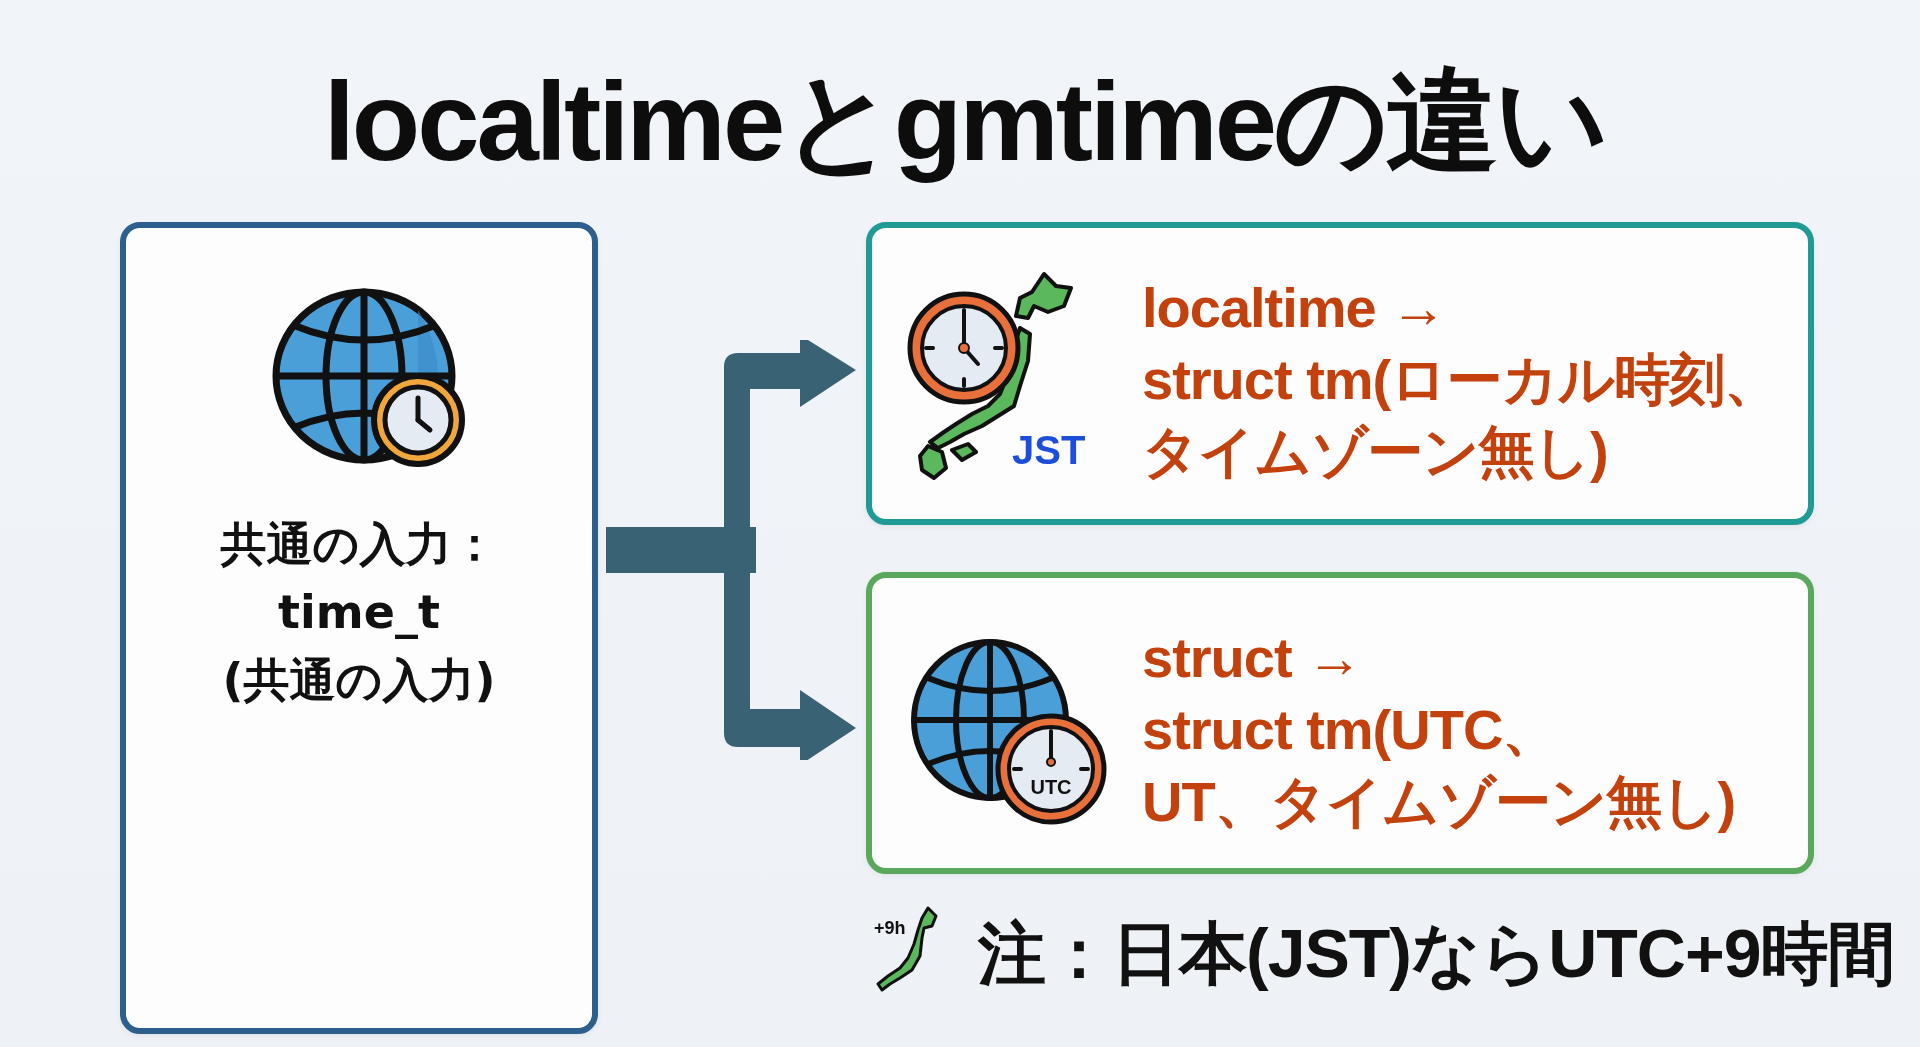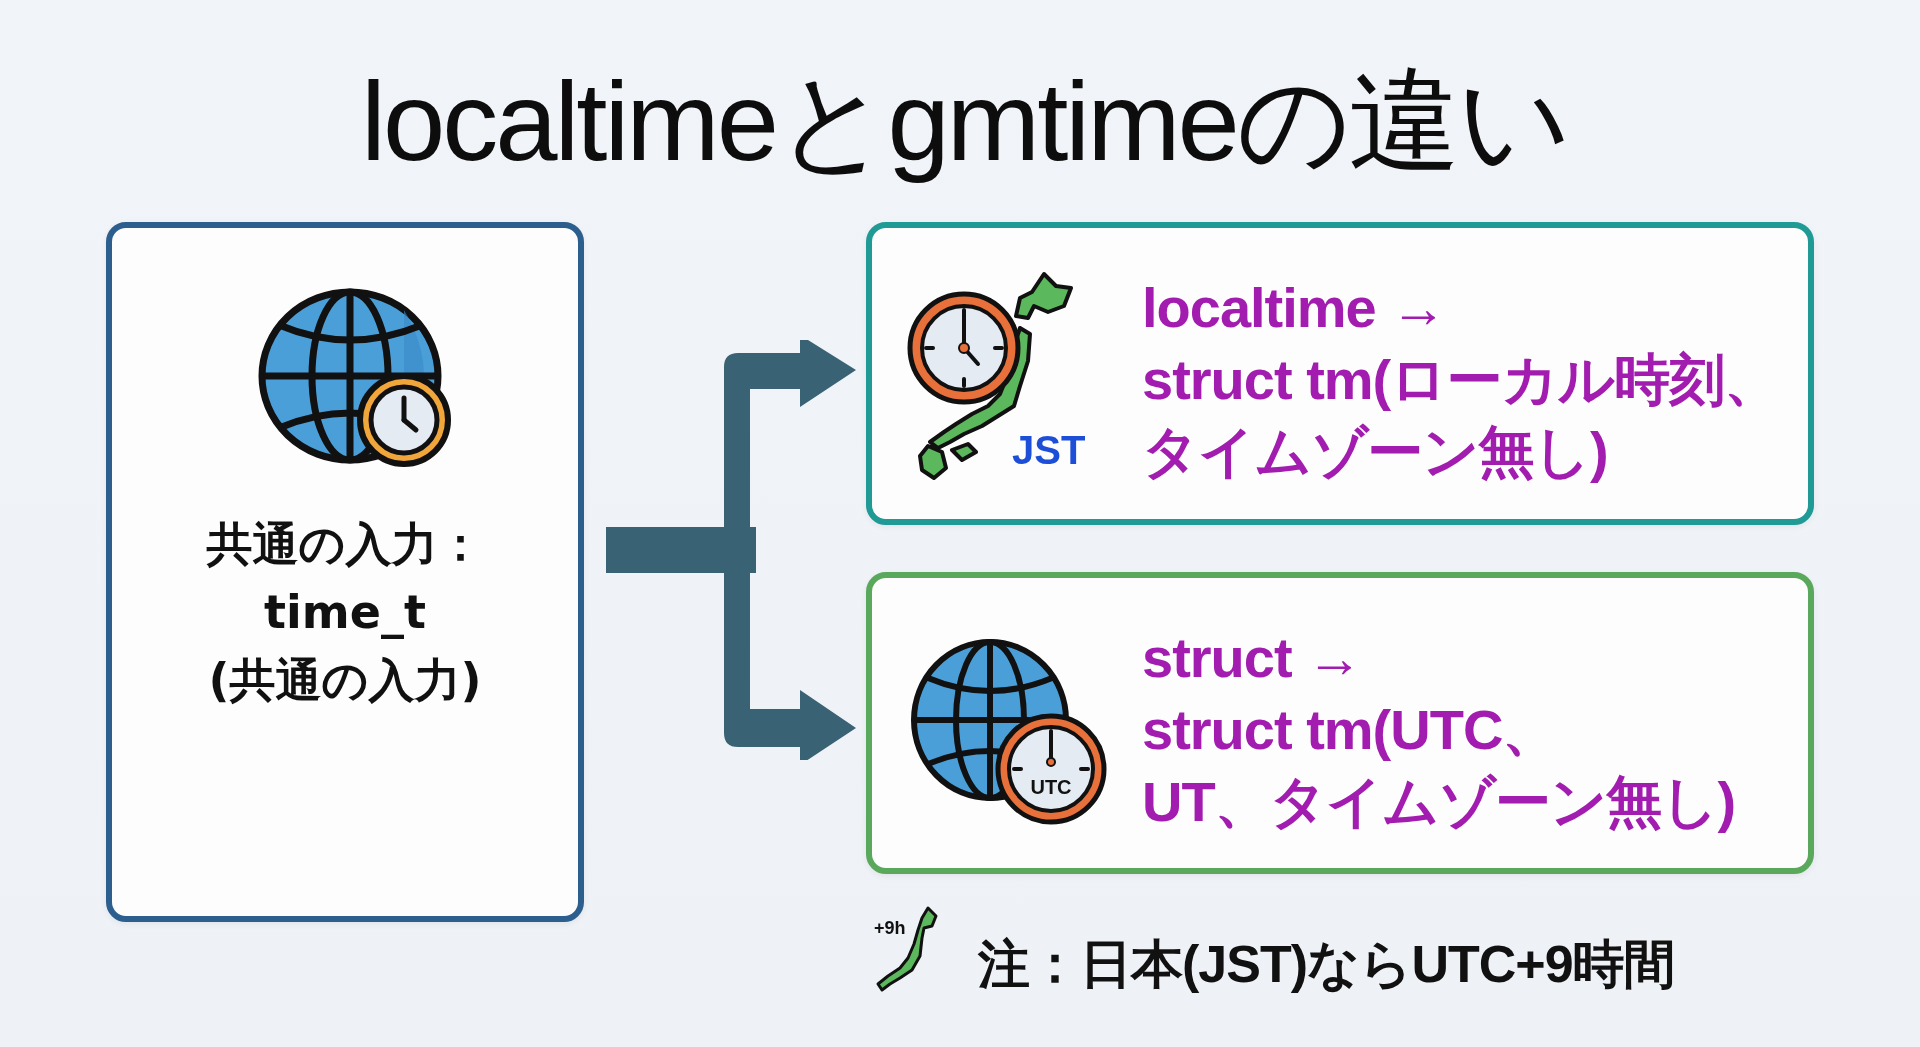--- a/index.html
+++ b/index.html
@@ -5,58 +5,58 @@
   html, body { margin:0; padding:0; }
   body {
     width:1920px; height:1047px; position:relative; overflow:hidden;
     background: linear-gradient(180deg,#f1f4f8 0%,#eef2f6 100%);
     font-family: "DejaVu Sans", "Liberation Sans", sans-serif;
     color:#111;
   }
   .title {
     position:absolute; left:0; right:0; top:52px; text-align:center;
     font-family:"Liberation Sans", "DejaVu Sans", sans-serif;
-    font-weight:400; font-size:112px; line-height:140px; letter-spacing:-3px;
+    font-weight:700; font-size:112px; line-height:140px; letter-spacing:-3px;
     color:#0d0d0d;
     padding-left:10px;
   }
   .box {
     position:absolute; box-sizing:border-box; background:#fdfdfd;
     border:6px solid; border-radius:20px;
     box-shadow: 0 2px 6px rgba(0,0,0,0.06);
   }
-  .box-input { left:106px; top:222px; width:478px; height:700px; border-color:#2c5f8e; }
+  .box-input { left:120px; top:222px; width:478px; height:812px; border-color:#2c5f8e; }
   .box-local { left:866px; top:222px; width:948px; height:303px; border-color:#1f9a94; }
   .box-gm    { left:866px; top:572px; width:948px; height:302px; border-color:#5aa85c; }
 
   .input-text {
     position:absolute; left:0; right:0; top:282px; text-align:center;
     font-family:"DejaVu Sans", sans-serif; font-weight:700;
     font-size:46px; line-height:68px; color:#111;
   }
   .input-text div { white-space:nowrap; }
 
   .result-text {
     position:absolute; left:270px; top:44px;
     font-family:"Liberation Sans", "DejaVu Sans", sans-serif; font-weight:700;
-    font-size:56px; line-height:72px; color:#a21caf; letter-spacing:-1px;
+    font-size:56px; line-height:72px; color:#c2410c; letter-spacing:-1px;
   }
   .result-text div { white-space:nowrap; }
 
   .icon { position:absolute; }
   .connector { position:absolute; left:600px; top:340px; }
 
   .note {
     position:absolute; left:872px; top:900px; height:100px;
     display:flex; align-items:flex-end;
   }
   .note-text {
     margin-left:20px;
     font-family:"Liberation Sans", "DejaVu Sans", sans-serif; font-weight:700;
-    font-size:52px; letter-spacing:-1px; color:#111; white-space:nowrap;margin-top:9px;
+    font-size:68px; letter-spacing:-1px; color:#111; white-space:nowrap;margin-top:9px;
   }
   .jst-label {
     position:absolute; font-family:Liberation Sans, sans-serif; font-weight:700;
     font-size:40px; color:#1d4ed8;
   }
 </style>
 </head>
 <body>
 
 <div class="title">localtimeとgmtimeの違い</div>

